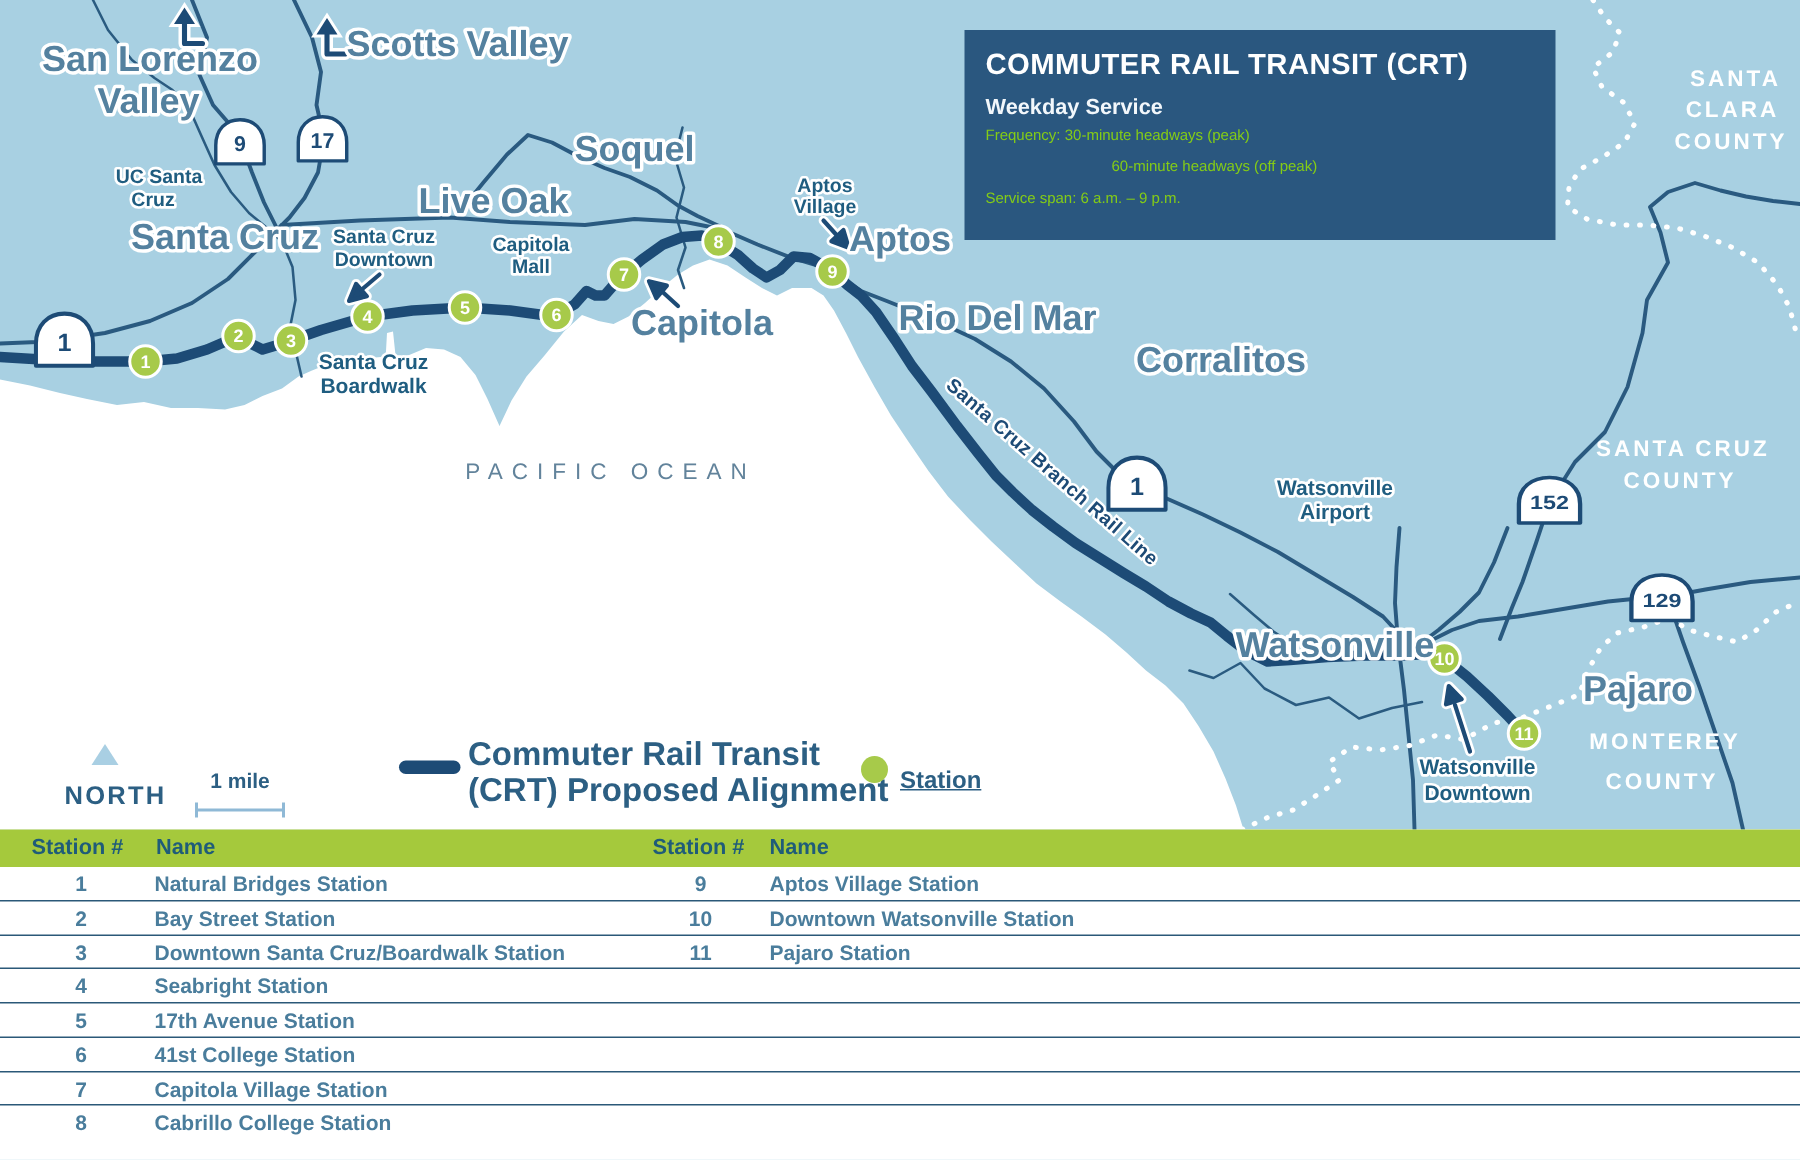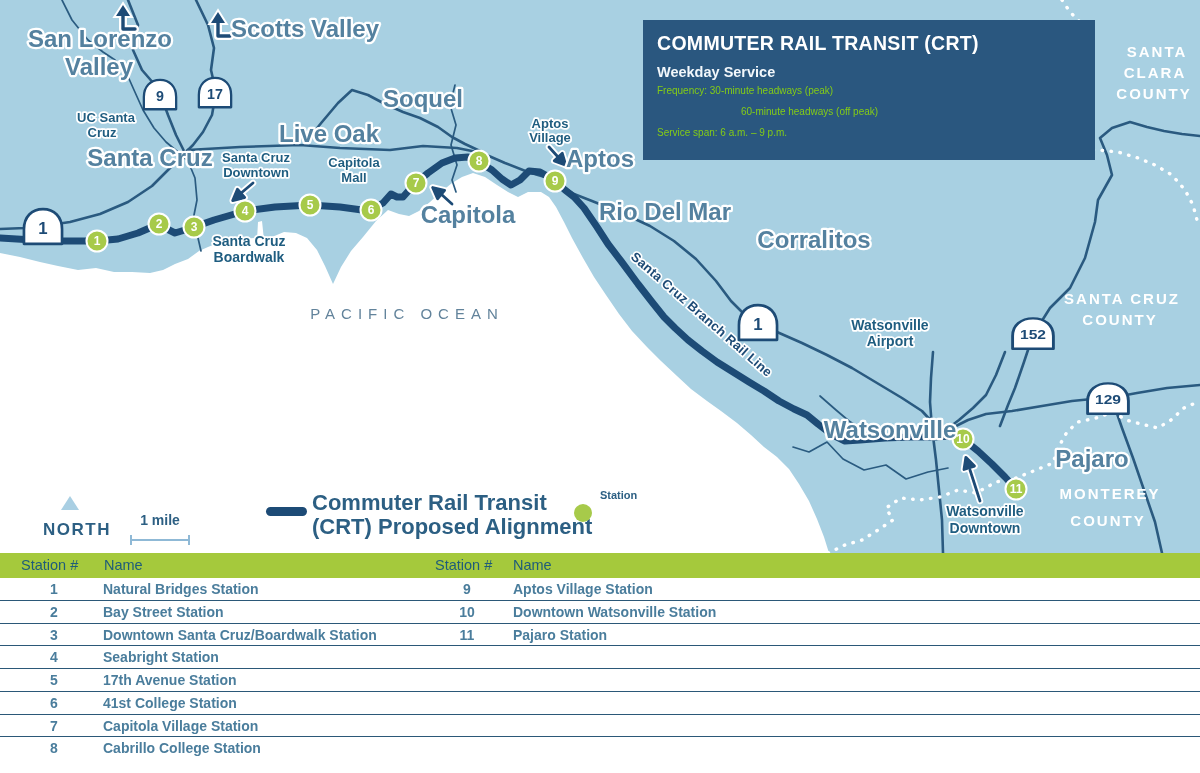--- a/index.html
+++ b/index.html
@@ -15,42 +15,42 @@
   .small14{font-size:14px;font-weight:bold;fill:#1f5d80;stroke:#ffffff;stroke-width:3.5px;
         paint-order:stroke;stroke-linejoin:round;text-anchor:middle;}
   .county{font-size:15px;font-weight:bold;fill:#ffffff;letter-spacing:2px;text-anchor:middle;}
   .oceanlbl{font-size:15px;fill:#62839b;letter-spacing:6px;text-anchor:middle;}
   .raillbl{font-size:13px;font-weight:bold;fill:#1d4b76;stroke:#ffffff;stroke-width:3.2px;
         paint-order:stroke;letter-spacing:0.3px;}
   .shieldnum{font-size:15px;font-weight:bold;fill:#1d4b76;text-anchor:middle;}
   .shieldnumsm{font-size:13px;font-weight:bold;fill:#1d4b76;text-anchor:middle;}
   .stnum{font-size:12px;font-weight:bold;fill:#ffffff;text-anchor:middle;}
   
-  #infobox{position:absolute;left:643px;top:20px;width:452px;height:140px;background:#2a577f;
+  #infobox{position:absolute;left:643px;top:20px;width:394px;height:140px;background:#2a577f;
            color:#fff;box-sizing:border-box;padding:12px 14px 0 14px;}
   #infobox .title{font-size:19.5px;font-weight:bold;letter-spacing:.3px;color:#ffffff;}
   #infobox .sub{font-size:14.5px;font-weight:bold;margin-top:9px;color:#f2f7fb;}
   #infobox .line{font-size:10px;color:#84cc16;line-height:21px;}
   #infobox .indent{padding-left:84px;}
   
   #legend{position:absolute;left:0;top:480px;width:700px;height:70px;color:#2c5f83;}
   .leg-north{position:absolute;left:43px;top:16px;width:54px;text-align:center;}
   .tri{display:inline-block;width:0;height:0;border-left:9px solid transparent;
        border-right:9px solid transparent;border-bottom:14px solid #a9cfe3;}
   .northtxt{font-size:17px;font-weight:bold;letter-spacing:1.5px;margin-top:6px;}
   .leg-scale{position:absolute;left:130px;top:20px;width:60px;text-align:center;font-size:14px;font-weight:bold;margin-top:12px;}
   .bar{position:relative;margin-top:7px;height:10px;border-left:2px solid #8fb9d6;border-right:2px solid #8fb9d6;}
   .bar span{position:absolute;left:0;right:0;top:4px;border-top:2px solid #8fb9d6;}
   .leg-route-swatch{position:absolute;left:266px;top:27px;width:41px;height:9px;border-radius:5px;background:#1d4b76;}
   .leg-route-text{position:absolute;left:312px;top:11px;font-size:22px;font-weight:bold;line-height:24px;}
   .leg-dot{position:absolute;left:574px;top:24px;width:18px;height:18px;border-radius:50%;background:#a7ca4a;}
-  .leg-station{position:absolute;left:600px;top:9px;font-size:11px;font-weight:bold;}
+  .leg-station{position:absolute;left:600px;top:32px;font-size:16px;font-weight:bold;text-decoration:underline;}
   
   #tablehead{position:absolute;left:0;top:553px;width:1200px;height:25px;background:#a5c93c;}
-  #tablehead span{position:absolute;top:4px;font-size:14.5px;font-weight:normal;color:#1f5c79;}
+  #tablehead span{position:absolute;top:4px;font-size:14.5px;font-weight:bold;color:#1f5c79;}
   .h-num1{left:21px;} .h-name1{left:104px;} .h-num2{left:435px;} .h-name2{left:513px;}
   #tablerows{position:absolute;left:0;top:578px;width:1200px;}
   .trow{position:relative;width:1200px;height:22.75px;box-sizing:border-box;}
   .trow.sep{border-bottom:1.5px solid #2b5878;}
   .trow span{position:absolute;top:3px;font-size:14px;font-weight:bold;color:#4a7d9c;}
   .c-num1{left:36px;width:36px;text-align:center;}
   .c-name1{left:103px;}
   .c-num2{left:449px;width:36px;text-align:center;}
   .c-name2{left:513px;}
 </style>

